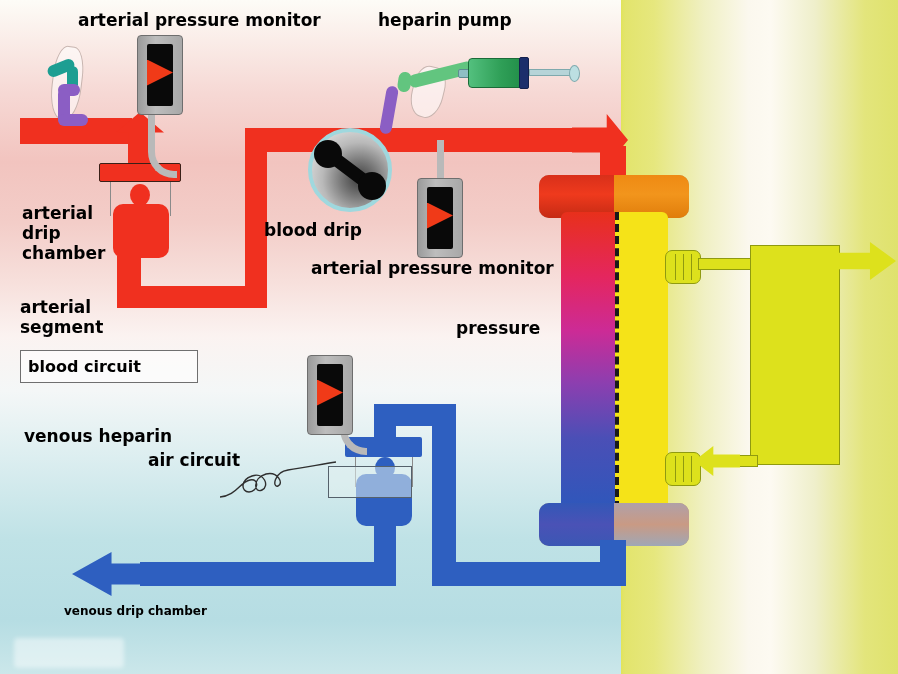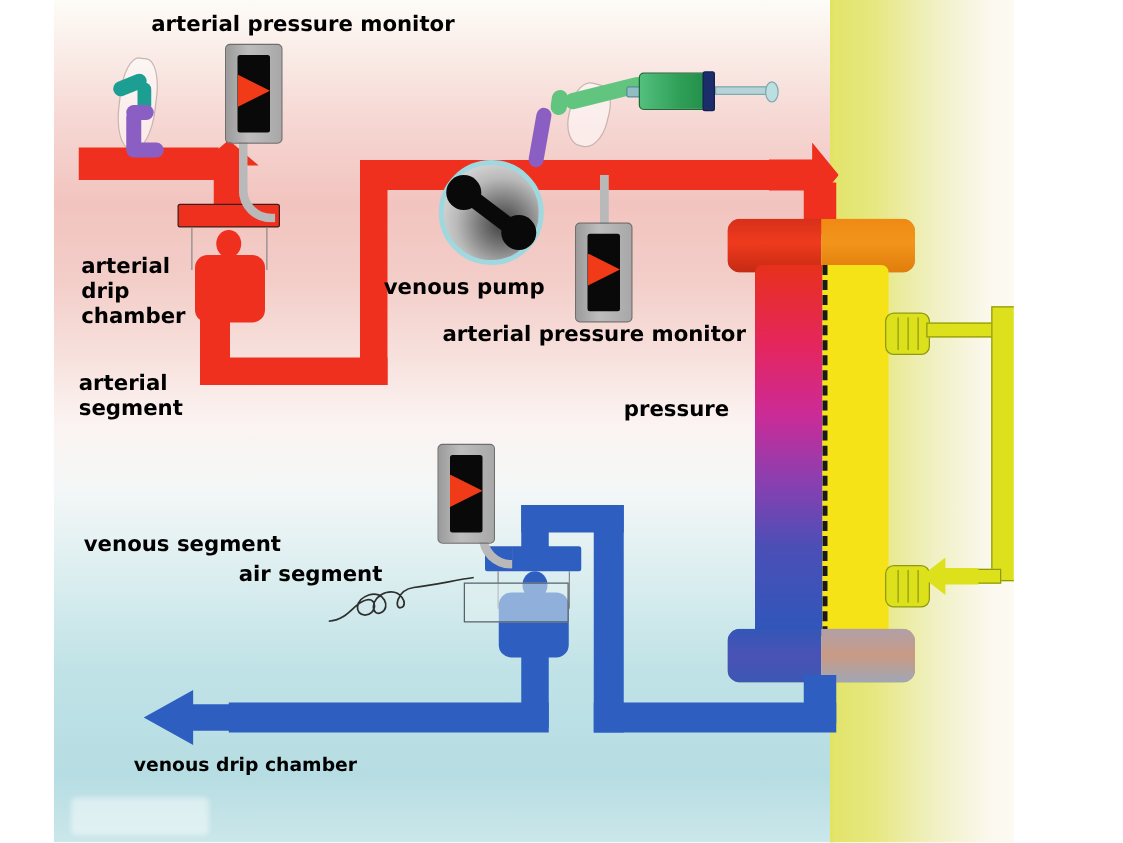--- a/index.html
+++ b/index.html
@@ -1,21 +1,21 @@
 <!DOCTYPE html>
 <html><head>
 <meta charset="utf-8">
 <style>
   html,body{margin:0;padding:0;}
   body{
     width:898px;height:674px;overflow:hidden;
     font-family:"DejaVu Sans", sans-serif;
     background:#ffffff;
   }
-  #stage{position:relative;width:768px;height:674px;overflow:hidden;margin-left:43px;}
+  #stage{position:relative;width:898px;height:674px;overflow:hidden;}
 
   
   .bg-blood{
     position:absolute;left:0;top:0;width:624px;height:674px;
     background:linear-gradient(to bottom,
        #fdfcf7 0%,
        #f6d8d4 14%,
        #f2c4bf 24%,
        #f3cdc8 33%,
        #f7e0dc 42%,
@@ -253,32 +253,33 @@
     </div>
   </div>
   <div class="lbl" style="left:78px;top:10px;font-size:17px;">arterial pressure monitor</div>
 
   <div class="pump-wrap" style="left:308px;top:128px;">
     <div class="pump-disc"></div>
     <div class="pump-bar"></div>
     <div class="pump-roller" style="left:6px;top:12px;"></div>
     <div class="pump-roller" style="left:50px;top:44px;"></div>
   </div>
-  <div class="lbl" style="left:264px;top:220px;font-size:17px;">venous pump</div>
+  <div class="lbl" style="left:264px;top:220px;font-size:17px;">blood drip</div>
 
   <div class="needle-ghost" style="left:412px;top:66px;width:30px;height:50px;transform:rotate(14deg);"></div>
   <div class="tube-green" style="left:408px;top:68px;width:66px;height:13px;transform:rotate(-14deg);"></div>
   <div class="tube-green" style="left:398px;top:72px;width:13px;height:20px;transform:rotate(8deg);"></div>
   <div class="tube-purple" style="left:383px;top:86px;width:12px;height:48px;transform:rotate(10deg);"></div>
 
   <div class="syr-tip" style="left:458px;top:69px;"></div>
   <div class="syr-barrel" style="left:468px;top:58px;"></div>
   <div class="syr-band" style="left:519px;top:57px;"></div>
   <div class="syr-rod" style="left:529px;top:69px;width:48px;"></div>
   <div class="syr-knob" style="left:569px;top:65px;"></div>
+  <div class="lbl" style="left:378px;top:10px;font-size:17px;">heparin pump</div>
 
   <div class="seg" style="left:437px;top:140px;width:7px;height:40px;background:#b9b9b9;"></div>
   <div class="monitor" style="left:417px;top:178px;">
     <div class="screen">
       <div class="tri"></div>
     </div>
   </div>
   <div class="lbl" style="left:311px;top:258px;font-size:17px;">arterial pressure monitor</div>
 
   <div class="dz-cap" style="left:539px;top:175px;width:150px;height:43px;">
@@ -348,22 +349,23 @@
   <div class="arrow-left-blue" style="left:72px;top:552px;width:104px;height:44px;"></div>
 
   <div class="lbl" style="left:22px;top:203px;font-size:17px;">arterial
 drip
 chamber</div>
 
   <div class="lbl" style="left:20px;top:297px;font-size:17px;">arterial
 segment</div>
 
 
-
-  <div class="lbl" style="left:24px;top:426px;font-size:17px;">venous segment</div>
+  <div class="boxlbl" style="left:20px;top:350px;width:178px;height:33px;padding-left:7px;font-size:16px;">blood circuit</div>
+
+  <div class="lbl" style="left:24px;top:426px;font-size:17px;">venous heparin</div>
 
   <div class="lbl" style="left:148px;top:310px;font-size:17px;opacity:0;"></div>
 
-  <div class="lbl" style="left:148px;top:450px;font-size:17px;">air segment</div>
-
-  <div class="lbl" style="left:64px;top:604px;font-size:15px;">venous drip chamber</div>
+  <div class="lbl" style="left:148px;top:450px;font-size:17px;">air circuit</div>
+
+  <div class="lbl" style="left:64px;top:604px;font-size:12px;">venous drip chamber</div>
 
 </div>
 
 </body></html>

